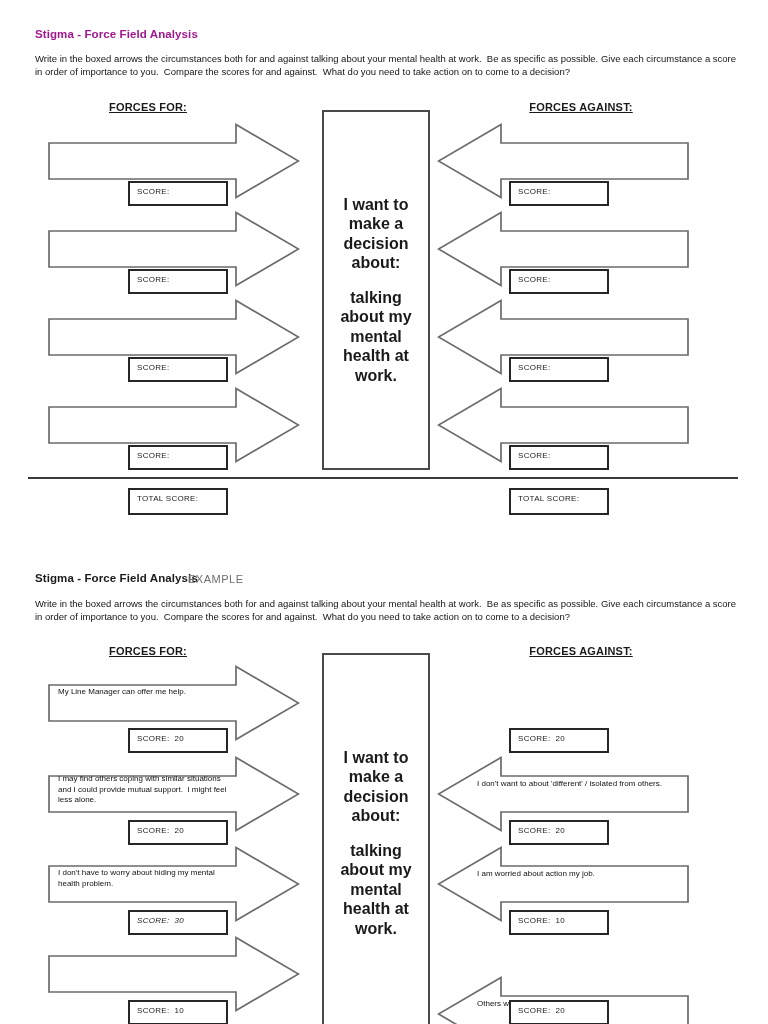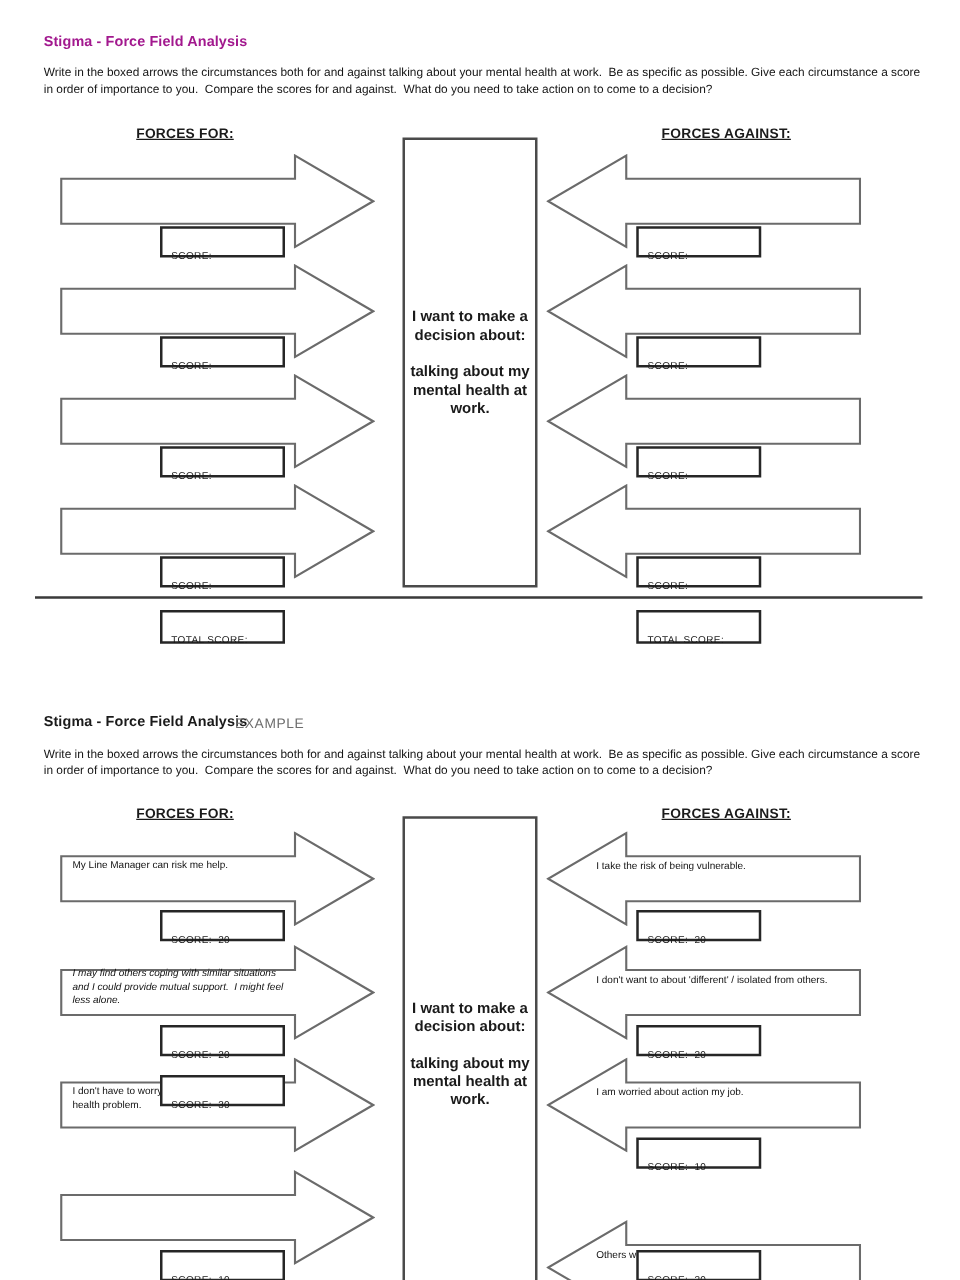--- a/index.html
+++ b/index.html
@@ -9,31 +9,31 @@
   .accent{color:#A2188E;}
   .example-label{position:absolute;font-family:Liberation Sans, sans-serif;font-size:11px;
         color:#6e6e6e;letter-spacing:0.5px;}
   .instructions{position:absolute;width:706px;font-size:9.5px;line-height:1.4;color:#141414;
         white-space:pre-wrap;}
   .forces-heading{position:absolute;width:140px;text-align:center;font-weight:bold;font-size:11px;
         text-decoration:underline;letter-spacing:0.2px;}
   .decision-box{position:absolute;width:108px;border:2px solid #4a4a4a;background:#fff;
         box-sizing:border-box;display:flex;flex-direction:column;justify-content:center;
         align-items:center;gap:15px;z-index:2;}
-  .decision-text{font-weight:bold;font-size:12px;line-height:1.22;text-align:center;width:96px;}
+  .decision-text{font-weight:bold;font-size:16px;line-height:1.22;text-align:center;width:96px;}
   .arrow{position:absolute;width:252px;height:76px;z-index:1;}
   .arrow svg{position:absolute;left:0;top:0;}
   .arrow-shape{fill:#ffffff;stroke:#6b6b6b;stroke-width:1.7;stroke-linejoin:miter;}
   .arrow-text{position:absolute;font-size:8px;line-height:1.33;color:#111;white-space:pre-wrap;}
   .arrow-text.ltr{left:10px;top:22px;width:178px;}
   .arrow-text.rtl{left:40px;top:23px;width:206px;}
   .score-box{position:absolute;width:100px;height:25px;border:2px solid #262626;background:#fff;
         box-sizing:border-box;z-index:3;}
   .score-text{position:absolute;left:7px;top:4px;font-size:8px;letter-spacing:0.3px;
-        white-space:pre;color:#1a1a1a;margin-top:13px;}
+        white-space:pre;color:#1a1a1a;}
   .total-box{height:27px;}
   .divider{position:absolute;left:28px;width:710px;height:2px;background:#3a3a3a;z-index:0;}
 </style>
 </head>
 <body>
 
 <div id="page">
 
   <div class="sheet-title accent" style="left:35px;top:28px;">Stigma - Force Field Analysis</div>
   <div class="instructions" style="left:35px;top:52px;">Write in the boxed arrows the circumstances both for and against talking about your mental health at work.  Be as specific as possible. Give each circumstance a score in order of importance to you.  Compare the scores for and against.  What do you need to take action on to come to a decision?</div>
@@ -139,46 +139,40 @@
 
   <div class="decision-box" style="left:322px;top:653px;height:380px;">
     <div class="decision-text">I want to make a decision about:</div>
     <div class="decision-text">talking about my mental health at work.</div>
   </div>
 
   <div class="arrow" style="left:48px;top:665px;">
     <svg width="252" height="76" viewBox="0 0 252 76">
         <polygon class="arrow-shape" points="1,20 188,20 188,1.5 250.5,38 188,74.5 188,56 1,56"></polygon>
       </svg>
-    <div class="arrow-text ltr">My Line Manager can risk me help.</div>
+    <div class="arrow-text ltr">My Line Manager can offer me help.</div>
   </div>
   <div class="arrow" style="left:48px;top:756px;">
     <svg width="252" height="76" viewBox="0 0 252 76">
         <polygon class="arrow-shape" points="1,20 188,20 188,1.5 250.5,38 188,74.5 188,56 1,56"></polygon>
       </svg>
-    <div class="arrow-text ltr" style="top:18px;font-style:italic;">I may find others coping with similar situations and I could provide mutual support.  I might feel less alone.</div>
+    <div class="arrow-text ltr" style="top:18px;">I may find others coping with similar situations and I could provide mutual support.  I might feel less alone.</div>
   </div>
   <div class="arrow" style="left:48px;top:846px;">
     <svg width="252" height="76" viewBox="0 0 252 76">
         <polygon class="arrow-shape" points="1,20 188,20 188,1.5 250.5,38 188,74.5 188,56 1,56"></polygon>
       </svg>
     <div class="arrow-text ltr">I don't have to worry about hiding my mental health problem.</div>
   </div>
   <div class="arrow" style="left:48px;top:936px;">
     <svg width="252" height="76" viewBox="0 0 252 76">
         <polygon class="arrow-shape" points="1,20 188,20 188,1.5 250.5,38 188,74.5 188,56 1,56"></polygon>
       </svg>
   </div>
 
-  <div class="arrow" style="left:437px;top:665px;">
-    <svg width="252" height="76" viewBox="0 0 252 76">
-        <polygon class="arrow-shape" points="251,20 64,20 64,1.5 1.5,38 64,74.5 64,56 251,56"></polygon>
-      </svg>
-    <div class="arrow-text rtl">I take the risk of being vulnerable.</div>
-  </div>
   <div class="arrow" style="left:437px;top:756px;">
     <svg width="252" height="76" viewBox="0 0 252 76">
         <polygon class="arrow-shape" points="251,20 64,20 64,1.5 1.5,38 64,74.5 64,56 251,56"></polygon>
       </svg>
     <div class="arrow-text rtl">I don't want to about 'different' / isolated from others.</div>
   </div>
   <div class="arrow" style="left:437px;top:846px;">
     <svg width="252" height="76" viewBox="0 0 252 76">
         <polygon class="arrow-shape" points="251,20 64,20 64,1.5 1.5,38 64,74.5 64,56 251,56"></polygon>
       </svg>
@@ -190,21 +184,21 @@
       </svg>
     <div class="arrow-text rtl">Others will perceive me as weak.</div>
   </div>
 
   <div class="score-box" style="left:128px;top:728px;">
       <span class="score-text">SCORE:  20</span>
     </div>
   <div class="score-box" style="left:128px;top:820px;">
       <span class="score-text">SCORE:  20</span>
     </div>
-  <div class="score-box" style="left:128px;top:860px;">
+  <div class="score-box" style="left:128px;top:910px;font-style:italic;">
       <span class="score-text">SCORE:  30</span>
     </div>
   <div class="score-box" style="left:128px;top:1000px;">
       <span class="score-text">SCORE:  10</span>
     </div>
   <div class="score-box" style="left:509px;top:728px;">
       <span class="score-text">SCORE:  20</span>
     </div>
   <div class="score-box" style="left:509px;top:820px;">
       <span class="score-text">SCORE:  20</span>

